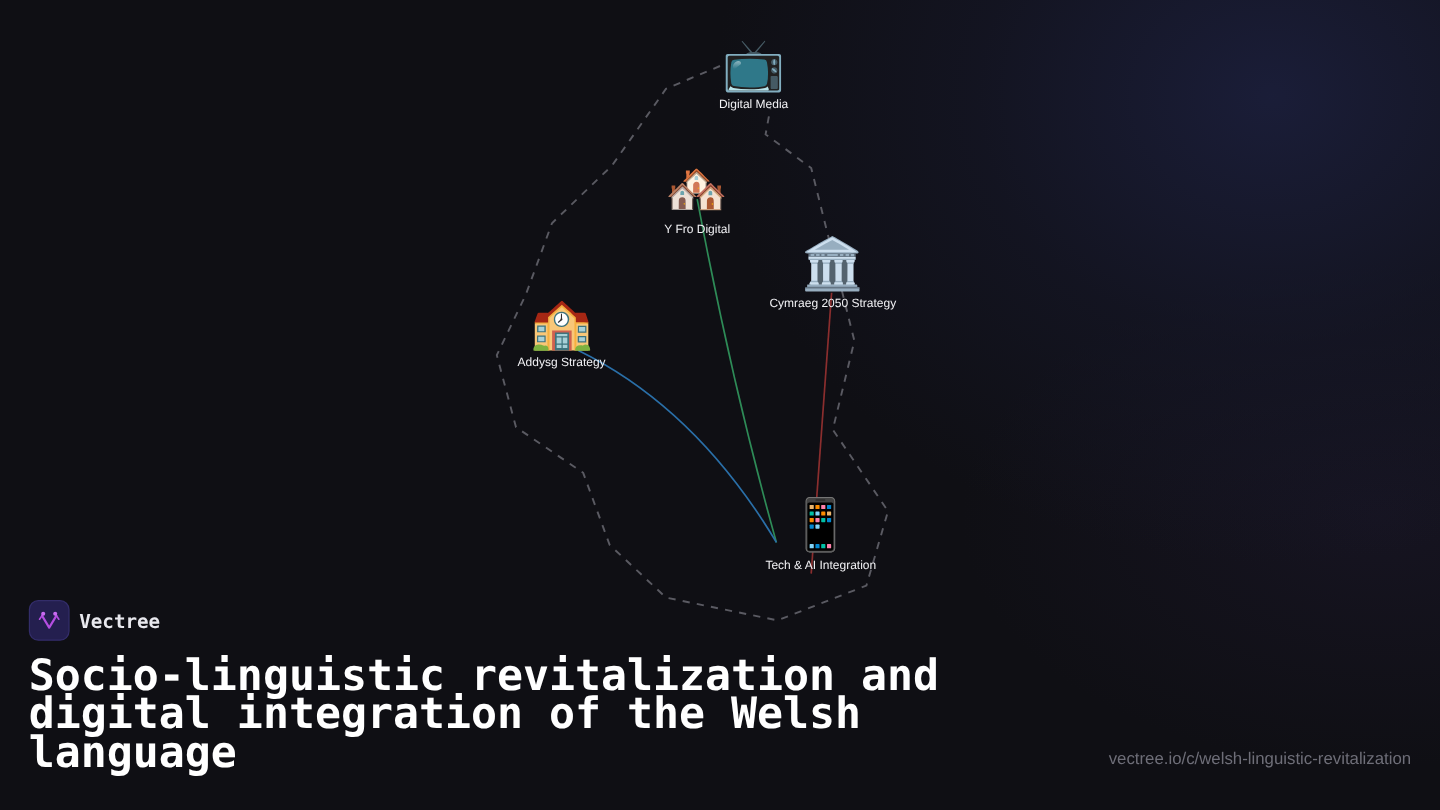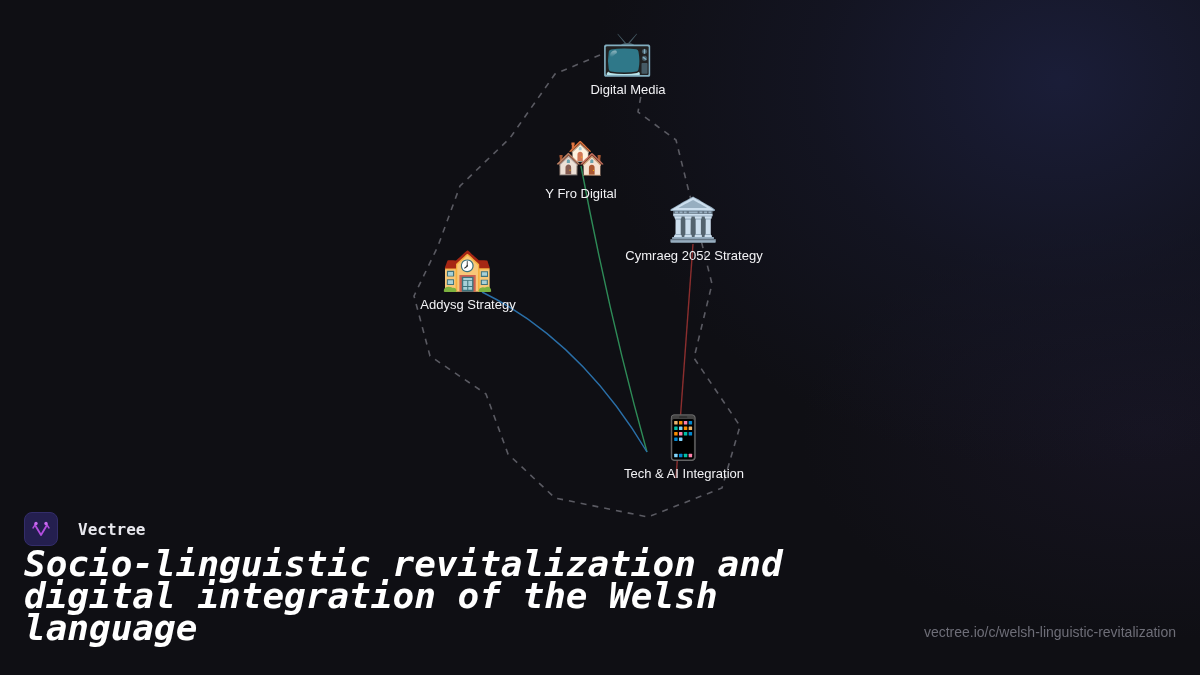--- a/index.html
+++ b/index.html
@@ -34,32 +34,32 @@
     }
     .node .icon {
       font-size: 42px;
       line-height: 48px;
       height: 48px;
       font-family: "DejaVu Sans", sans-serif;
     }
     .node .label {
       margin-top: 4px;
       color: #f2f2f5;
-      font-size: 13px;
+      font-size: 10px;
       white-space: nowrap;
       font-family: "Liberation Sans", sans-serif;
       text-align: center;
     }
     .brand {
       position: absolute;
       left: 24px;
-      top: 512px;
+      top: 500px;
       display: flex;
       align-items: center;
-      gap: 20px;
+      gap: 8px;
     }
     .logo {
       width: 34px; height: 34px;
       border-radius: 8px;
       background: #241f4f;
       border: 1px solid #332d6a;
       box-sizing: border-box;
       display: flex;
       align-items: center;
       justify-content: center;
@@ -75,21 +75,20 @@
       left: 24px;
       top: 548px;
       width: 790px;
       margin: 0;
       color: #ffffff;
       font-family: "DejaVu Sans Mono", "Liberation Mono", monospace;
       font-weight: bold;
       font-size: 36px;
       line-height: 32px;
       letter-spacing: 0px;
-      font-style: italic;
     }
     .url {
       position: absolute;
       right: 24px;
       top: 624px;
       color: #6e6e78;
       font-family: Liberation Sans, sans-serif;
       font-size: 14px;
     }
   </style>
@@ -112,21 +111,21 @@
     <span class="label">Digital Media</span>
   </div>
 
   <div class="node" style="left:581px; top:134px;">
     <span class="icon">🏘️</span>
     <span class="label">Y Fro Digital</span>
   </div>
 
   <div class="node" style="left:694px; top:196px;">
     <span class="icon">🏛️</span>
-    <span class="label">Cymraeg 2052 Strategy</span>
+    <span class="label">Cymraeg 2050 Strategy</span>
   </div>
 
   <div class="node" style="left:468px; top:245px;">
     <span class="icon">🏫</span>
     <span class="label">Addysg Strategy</span>
   </div>
 
   <div class="node" style="left:684px; top:414px;">
     <span class="icon">📱</span>
     <span class="label">Tech &amp; AI Integration</span>

